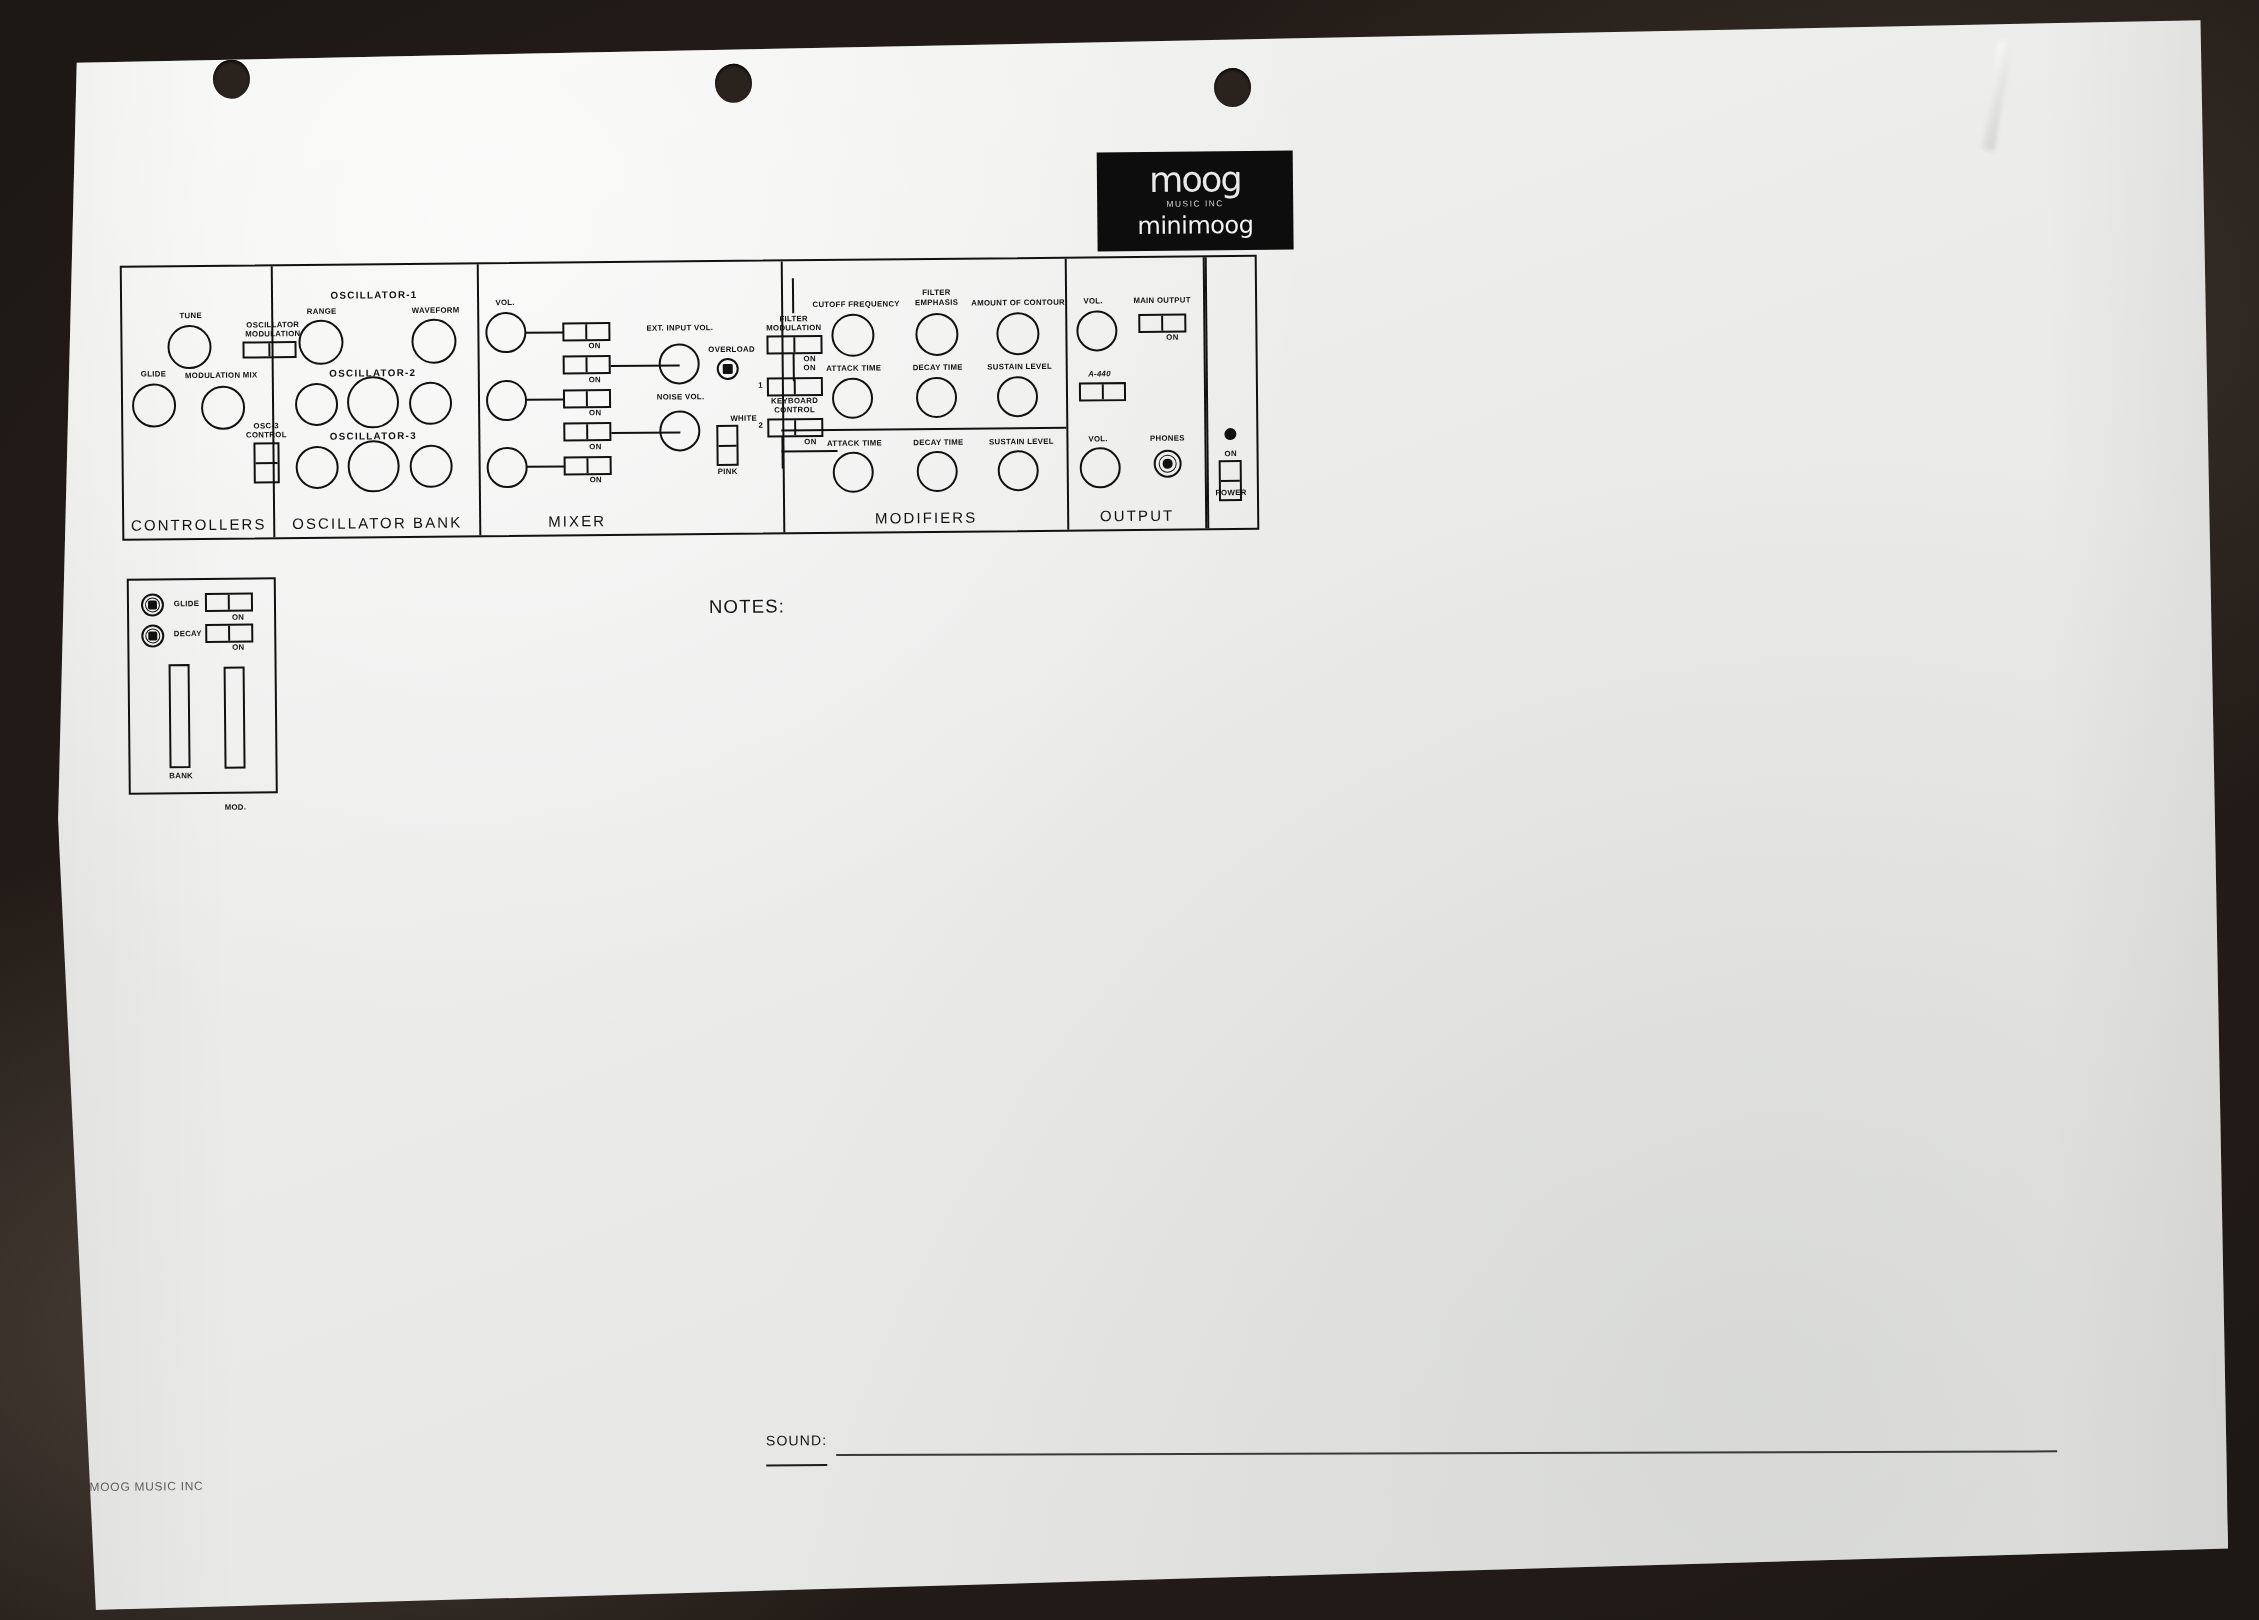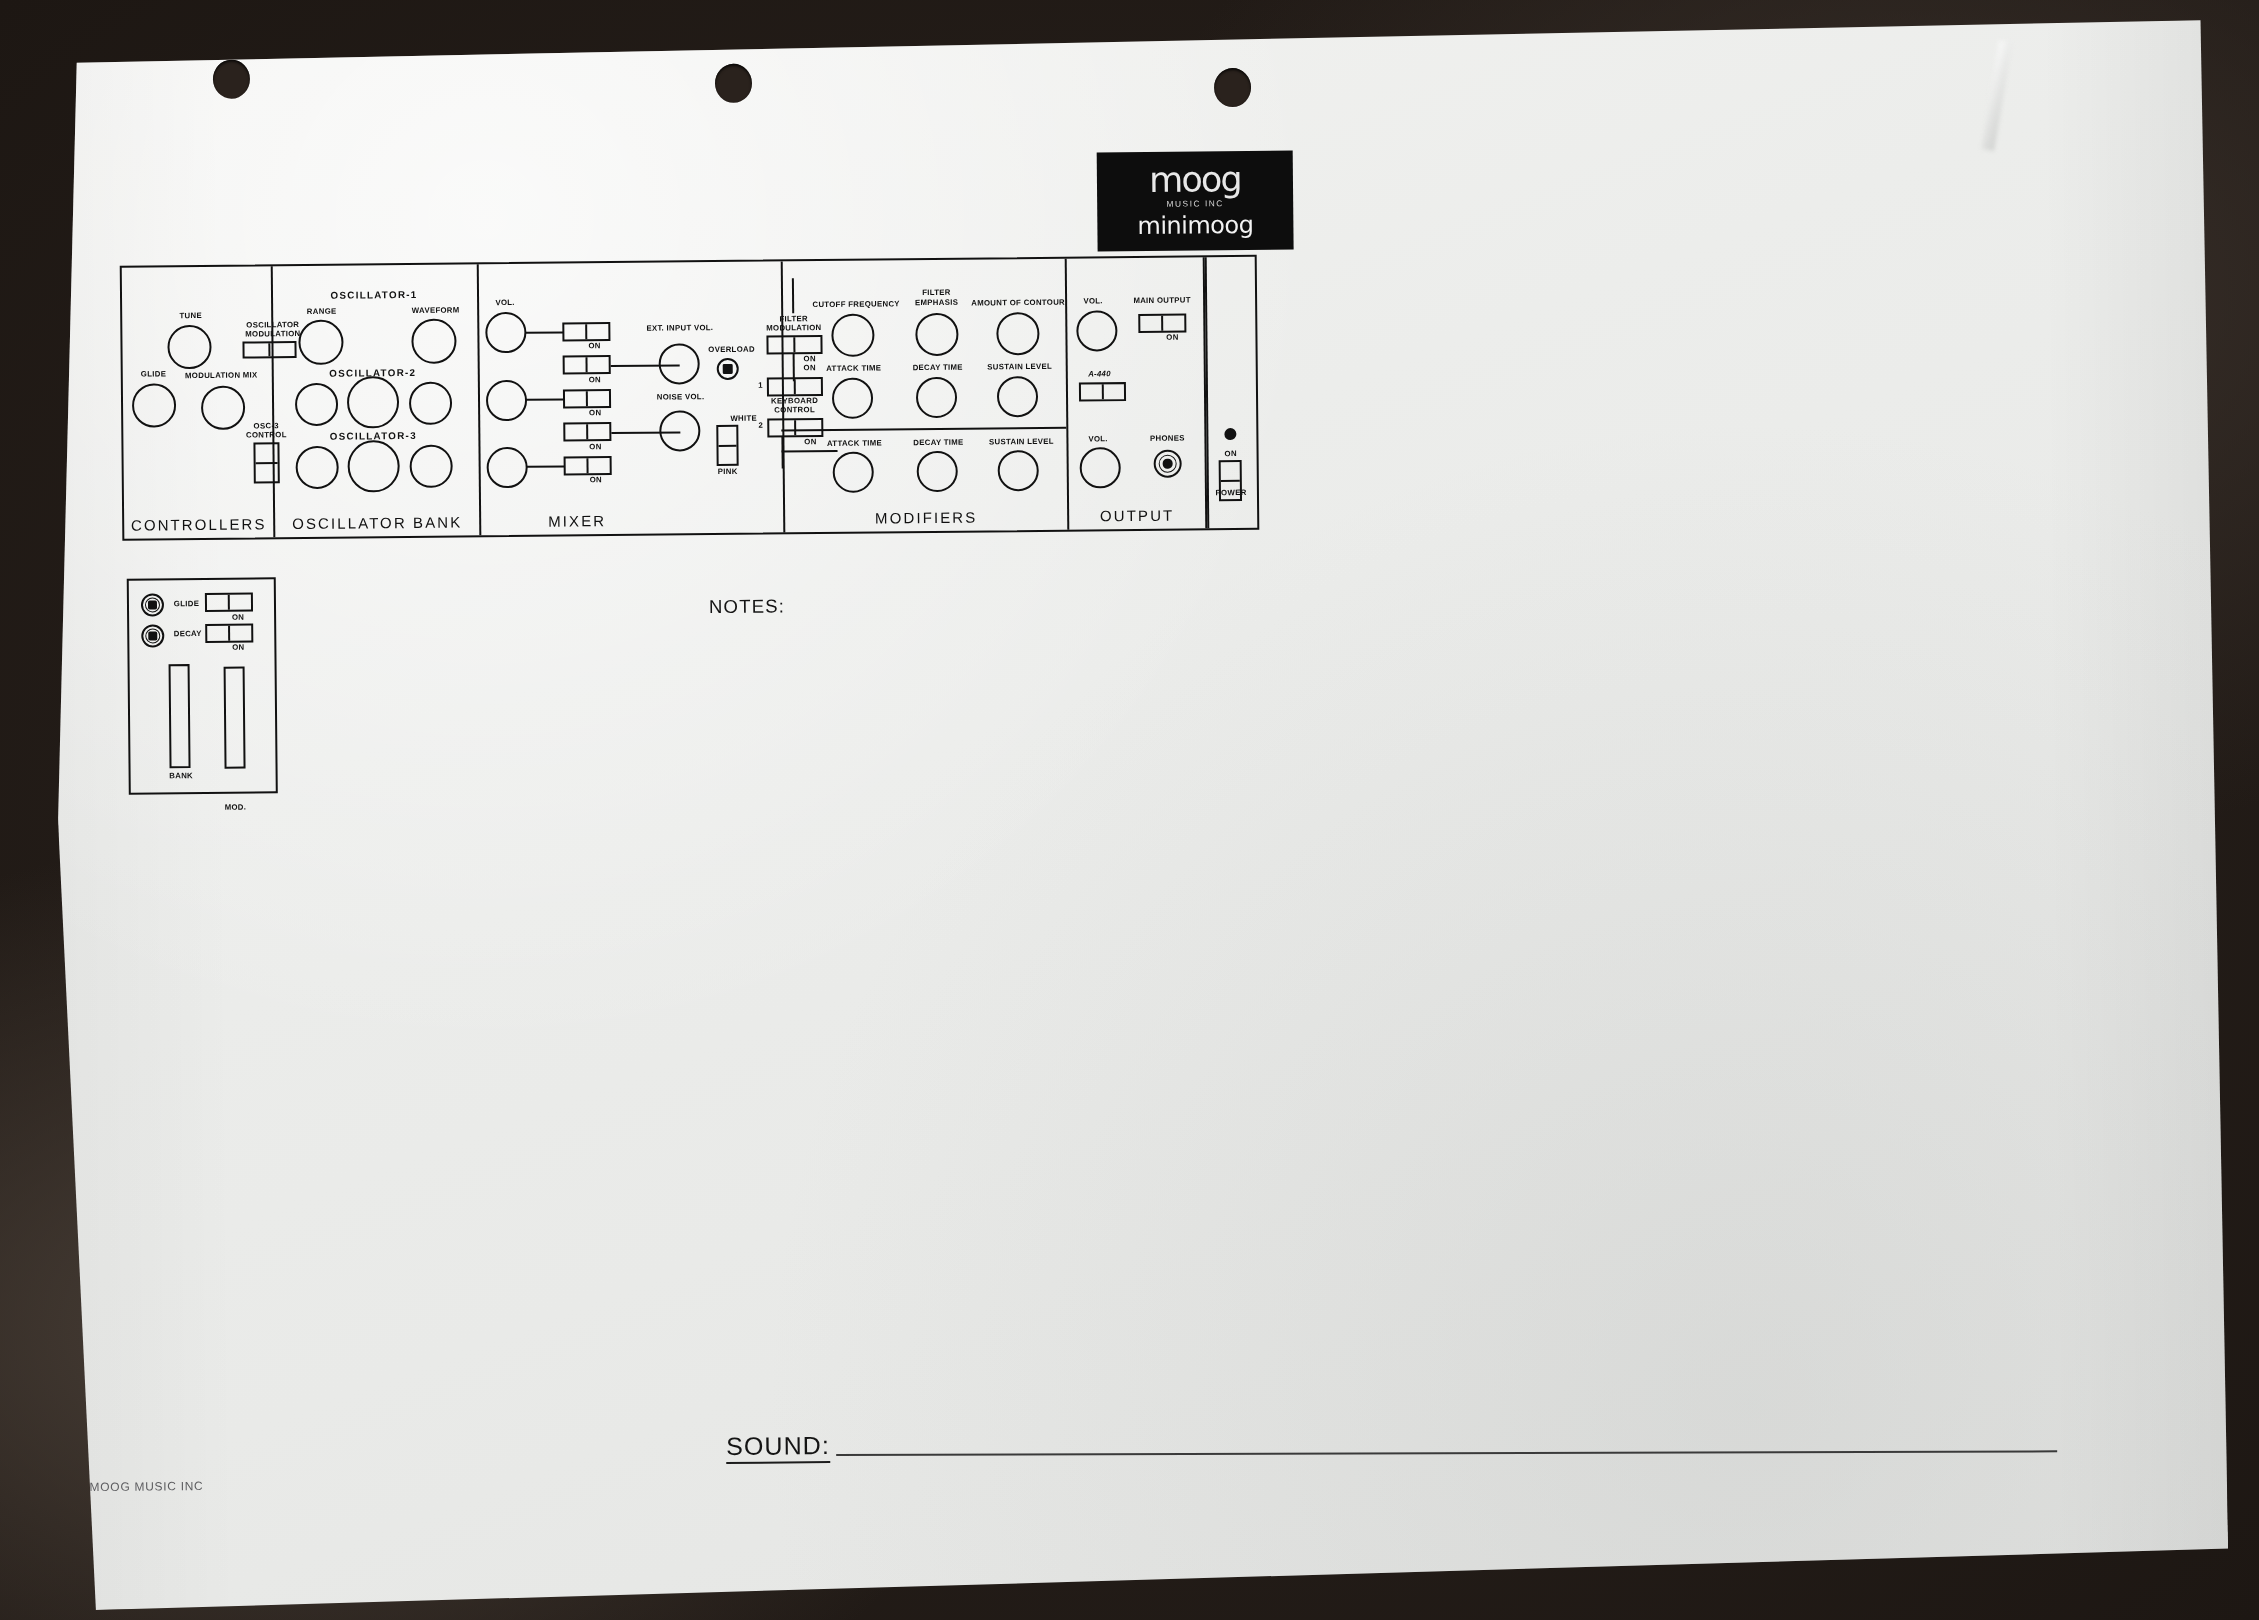--- a/index.html
+++ b/index.html
@@ -104,21 +104,21 @@
   .wheel{position:absolute;border:2.8px solid #111;box-sizing:border-box;}
   .wjack{
     position:absolute;border:2.3px solid #111;border-radius:50%;
     display:flex;align-items:center;justify-content:center;box-sizing:border-box;
   }
   .wjack:before{content:"";position:absolute;inset:1.9px;border:1.9px solid #111;border-radius:50%;}
   .wjack:after{content:"";width:46%;height:46%;background:#111;border-radius:20%;}
   
   #notes-label{position:absolute;left:653px;top:571px;font-size:18.6px;letter-spacing:1.1px;color:#141414;}
   #sound-wrap{position:absolute;left:662px;top:1407px;width:1333px;}
-  #sound-label{font-size:25px;letter-spacing:1.1px;color:#141414;border-bottom:2.3px solid #1c1c1c;display:inline-block;padding-bottom:1px;}
+  #sound-label{font-size:14px;letter-spacing:1.1px;color:#141414;border-bottom:2.3px solid #1c1c1c;display:inline-block;padding-bottom:16px;margin-left:40px;}
   #sound-rule{position:absolute;left:110px;top:23px;width:1221px;height:2.3px;background:#3a3a3a;transform:rotate(0.38deg);transform-origin:left center;}
   #copyright{position:absolute;left:-26px;top:1449px;font-size:12px;letter-spacing:0.7px;color:#5d5d60;}
 </style>
 </head>
 <body>
 
 <div id="bg-noise"></div>
 
 <div id="paper">
   <div id="paper-tex"></div>

